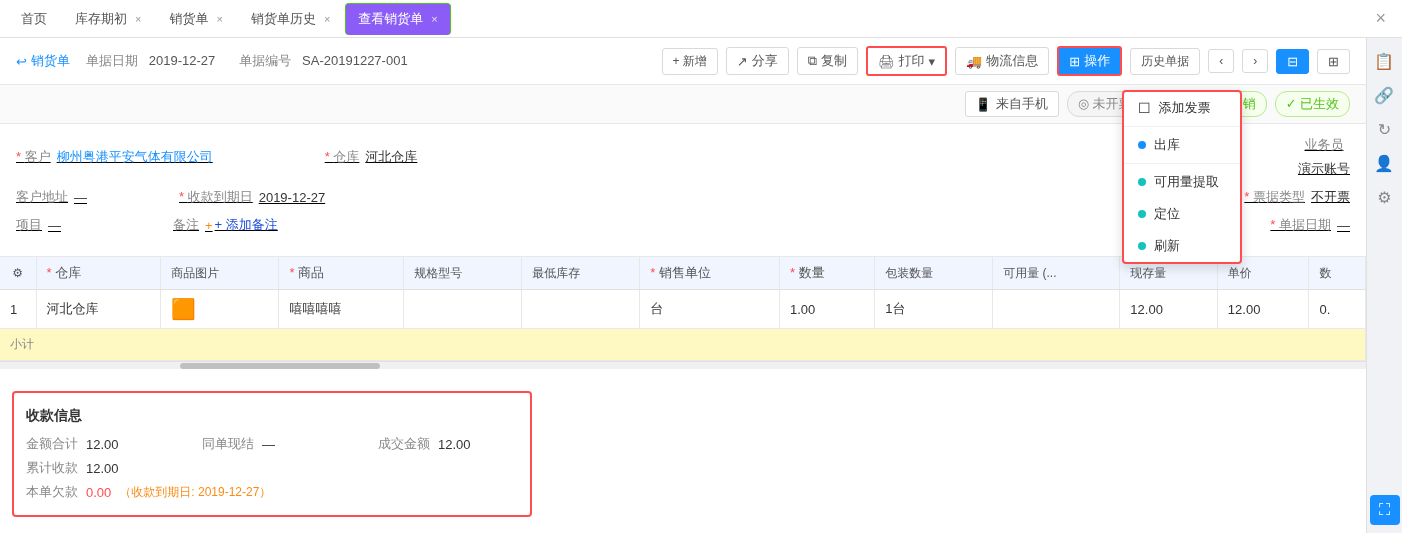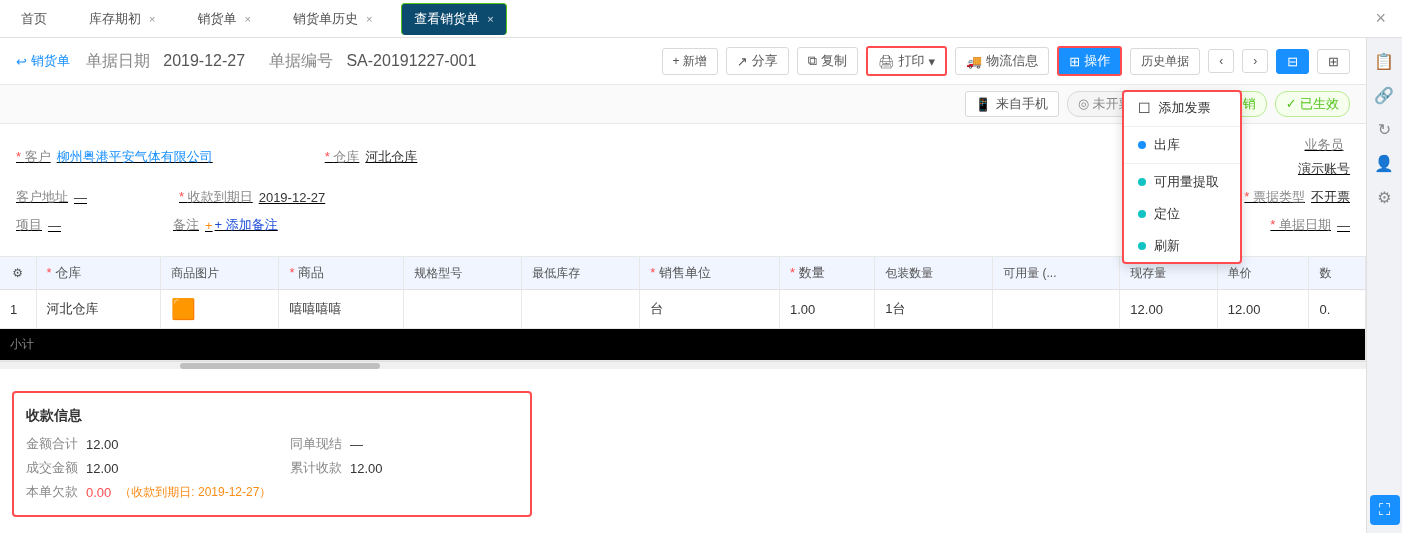--- a/index.html
+++ b/index.html
@@ -1,36 +1,36 @@
 <!DOCTYPE html>
 <html><head>
   <meta charset="utf-8">
   <style>
     * { box-sizing: border-box; margin: 0; padding: 0; font-family: 'Microsoft YaHei', '微软雅黑', Arial, sans-serif; font-size: 13px; }
     body { background: #f0f2f5; overflow: hidden; }
 
     
     .tab-bar {
       display: flex; align-items: center; background: #fff; border-bottom: 1px solid #e0e0e0;
-      padding: 0 8px; height: 38px; gap: 16px;
+      padding: 0 8px; height: 38px; gap: 2px;
     }
     .tab { display: flex; align-items: center; padding: 0 12px; height: 32px; border-radius: 4px 4px 0 0;
       cursor: pointer; color: #555; gap: 6px; font-size: 13px; border: 1px solid transparent; border-bottom: none; }
-    .tab.green { background: #0c4a6e; color: #fff; border-color: #52c41a; border-radius: 4px; }
+    .tab.green { background: #8b5cf6; color: #fff; border-color: #52c41a; border-radius: 4px; }
     .tab .close-btn { font-size: 11px; color: #999; cursor: pointer; margin-left: 2px; }
     .global-close { margin-left: auto; font-size: 18px; color: #999; cursor: pointer; padding: 4px 8px; }
 
     
     .main-content { background: #fff; height: calc(533px - 38px); display: flex; flex-direction: column; overflow: hidden; }
 
     
     .doc-header { display: flex; align-items: center; padding: 8px 16px; border-bottom: 1px solid #e8e8e8; gap: 16px; }
     .doc-type-badge { display: flex; align-items: center; gap: 4px; color: #1890ff; font-size: 13px; font-weight: 500; }
     .doc-meta { display: flex; align-items: center; gap: 24px; color: #555; }
-    .doc-meta span { font-size: 16px; }
+    .doc-meta span { font-size: 13px; }
     .doc-meta .label { color: #888; }
     .toolbar { margin-left: auto; display: flex; align-items: center; gap: 8px; }
     .btn { display: flex; align-items: center; gap: 4px; padding: 4px 10px; border: 1px solid #d9d9d9;
       border-radius: 3px; cursor: pointer; font-size: 12px; color: #555; background: #fff; }
     .btn-active { background: #1890ff; border-color: #1890ff; color: #fff; }
 
     
     .status-row { display: flex; align-items: center; padding: 6px 16px; background: #fafafa; border-bottom: 1px solid #e8e8e8; gap: 8px; justify-content: flex-end; }
     .status-btn { display: flex; align-items: center; gap: 4px; padding: 3px 10px; border: 1px solid #d9d9d9;
       border-radius: 3px; cursor: pointer; font-size: 12px; color: #555; background: #fff; }
@@ -50,28 +50,28 @@
     .add-note { color: #fa8c16; cursor: pointer; display: flex; align-items: center; gap: 2px; }
 
     
     .table-container { flex: 1; overflow: auto; }
     table { width: 100%; border-collapse: collapse; }
     thead tr { background: #f0f5ff; }
     th { padding: 7px 10px; text-align: left; font-weight: normal; color: #555; font-size: 12px;
       border-bottom: 1px solid #e0e0e0; border-right: 1px solid #e8e8e8; white-space: nowrap; }
     td { padding: 7px 10px; border-bottom: 1px solid #e8e8e8; border-right: 1px solid #e8e8e8;
       font-size: 13px; color: #333; white-space: nowrap; }
-    .subtotal-row td { background: #000000; color: #888; font-size: 12px; }
+    .subtotal-row td { background: #fef9c3; color: #888; font-size: 12px; }
     .th-required::before { content: '* '; color: #ff4d4f; }
     .gear-th { width: 36px; text-align: center; }
 
     
     .payment-section { padding: 14px 12px; border: 2px solid #ff4d4f; margin: 8px 12px; border-radius: 4px; background: #fff; max-width: 520px; }
     .payment-title { font-size: 14px; font-weight: bold; color: #333; margin-bottom: 10px; }
-    .payment-grid { display: grid; grid-template-columns: 1fr 1fr; gap: 6px 36px; }
+    .payment-grid { display: grid; grid-template-columns: 1fr 1fr 1fr; gap: 6px 36px; }
     .payment-row { display: flex; align-items: center; gap: 8px; }
     .payment-label { color: #888; font-size: 13px; white-space: nowrap; }
     .payment-value { color: #333; font-size: 13px; }
     .payment-value.red { color: #ff4d4f; }
     .payment-value.orange { color: #fa8c16; }
 
     
     .dropdown-menu {
       position: absolute; top: 90px; right: 160px;
       background: #fff; border: 2px solid #ff4d4f; border-radius: 4px;

